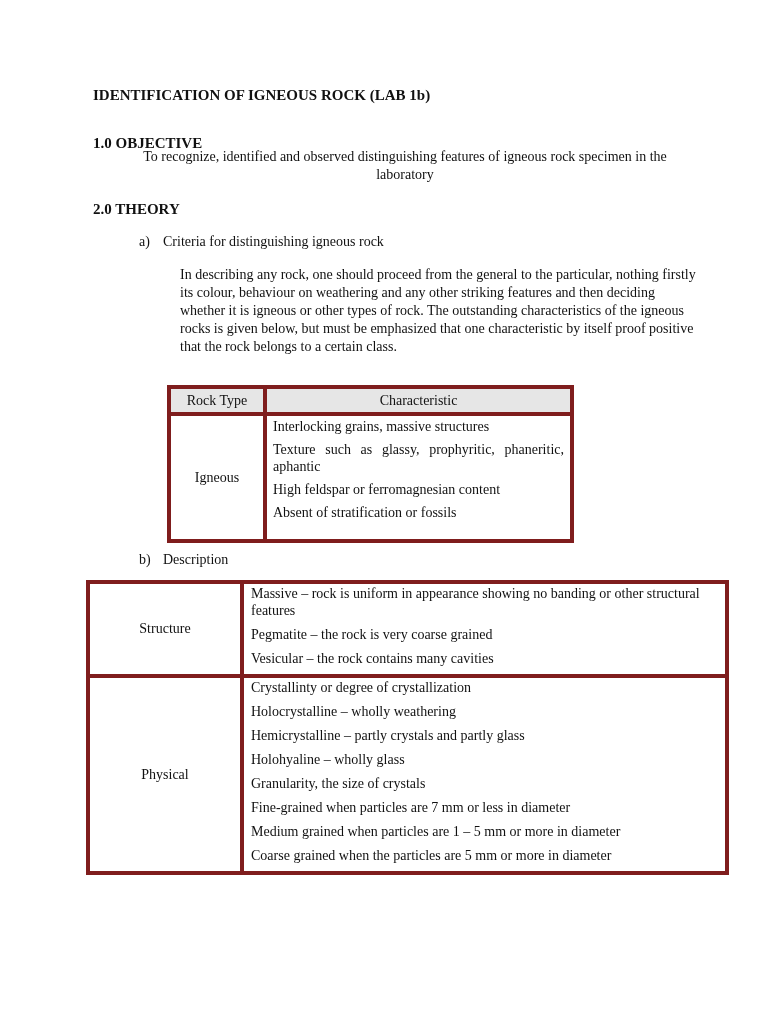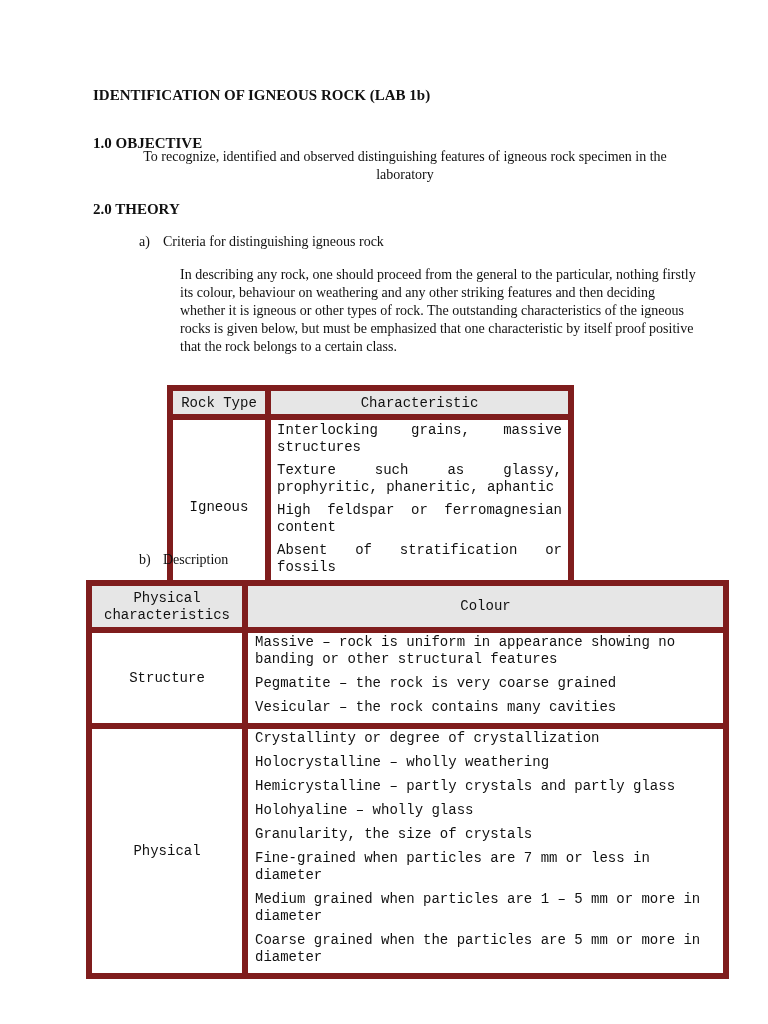--- a/index.html
+++ b/index.html
@@ -12,21 +12,21 @@
   .title { left: 93px; top: 87px; font-weight: bold; font-size: 15px; }
   .h1 { left: 93px; top: 115px; font-weight: bold; font-size: 15px; margin-top: 20px; }
   .obj { left: 115px; top: 148px; width: 580px; line-height: 18px; text-align: center; }
   .h2 { left: 93px; top: 201px; font-weight: bold; font-size: 15px; }
   .sub-a { left: 139px; top: 234px; }
   .sub-a .lbl, .sub-b .lbl { display: inline-block; width: 24px; }
   .para { left: 180px; top: 266px; width: 520px; line-height: 18px; }
   .sub-b { left: 139px; top: 552px; }
 
   table { border-collapse: collapse; position: absolute; font-size: 14px; }
-  td, th { border: 6px solid #7f1d1d; padding: 0; font-weight: normal; font-family: Liberation Mono, monospace; }
+  td, th { border: 4px solid #7f1d1d; padding: 0; font-weight: normal; }
   th { background: #e6e6e6; text-align: center; }
   .t1 { left: 167px; top: 385px; width: 407px; }
   .t1 th { height: 23px; }
   .t1 .c1 { width: 92px; text-align: center; vertical-align: middle; }
   .t1 .list { padding: 2px 6px 12px 6px; }
   .t1 .list div { margin: 0 0 6px 0; line-height: 17px; text-align: justify; }
 
   .t2 { left: 86px; top: 580px; width: 643px; }
   .t2 th { height: 41px; line-height: 17px; }
   .t2 .c1 { width: 150px; text-align: center; vertical-align: middle; }
@@ -64,24 +64,20 @@
   </tr>
 </tbody>
   </table>
 
 <div class="abs sub-b">
   <span class="lbl">b)</span><span>Description</span>
 </div>
 
 <table class="t2">
   <tbody>
-      <tr>
-    <th class="c1">Physical characteristics</th>
-    <th>Colour</th>
-  </tr>
   <tr>
     <td class="c1">Structure</td>
     <td class="list">
       <div>Massive – rock is uniform in appearance showing no banding or other structural features</div>
       <div>Pegmatite – the rock is very coarse grained</div>
       <div>Vesicular – the rock contains many cavities</div>
     </td>
   </tr>
   <tr>
     <td class="c1">Physical</td>

